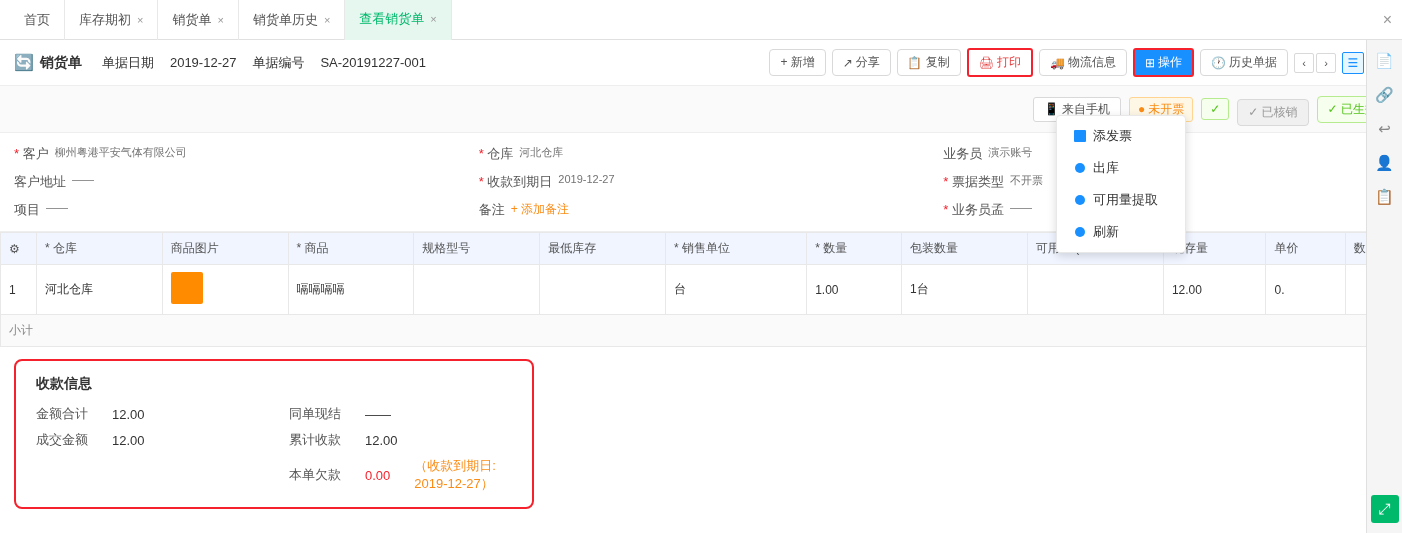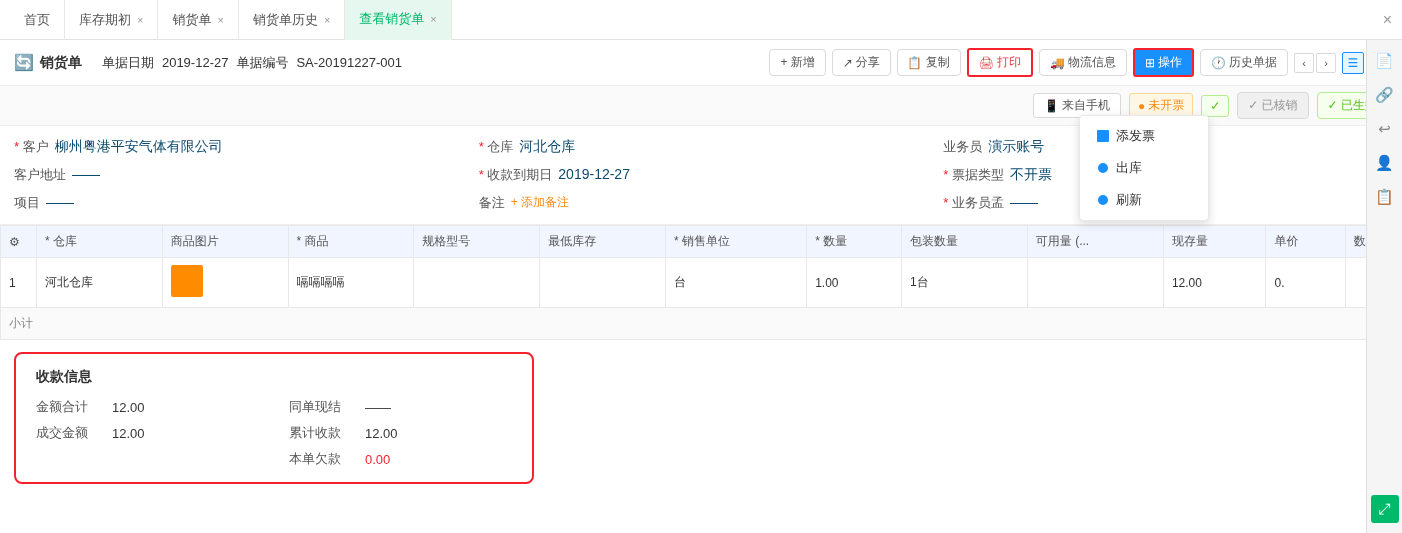--- a/index.html
+++ b/index.html
@@ -16,42 +16,42 @@
     .tab .close-btn { margin-left: 6px; color: #999; font-size: 11px; cursor: pointer; }
     .tab-close-x { position: absolute; right: 10px; top: 50%; transform: translateY(-50%); color: #999; font-size: 16px; cursor: pointer; }
 
     
     .main { background: #fff; height: calc(100vh - 40px); overflow: hidden; position: relative; }
 
     
     .doc-header { display: flex; align-items: center; padding: 8px 14px; border-bottom: 1px solid #eee; background: #fff; }
     .doc-icon { color: #00b96b; margin-right: 6px; font-size: 16px; }
     .doc-title { font-weight: bold; font-size: 14px; margin-right: 20px; }
-    .doc-meta { display: flex; align-items: center; gap: 8px; font-size: 13px; color: #555; flex: 1; }
+    .doc-meta { display: flex; align-items: center; gap: 16px; font-size: 13px; color: #555; flex: 1; }
     .doc-meta span { color: #333; }
     .doc-actions { display: flex; align-items: center; gap: 6px; }
     .action-btn { display: flex; align-items: center; gap: 3px; padding: 4px 10px; border: 1px solid #d9d9d9; border-radius: 4px; cursor: pointer; font-size: 12px; background: #fff; color: #555; }
     .action-btn.print-btn { border-color: #e53e3e; color: #e53e3e; }
     .action-btn.ops-btn { background: #1890ff; color: #fff; border-color: #1890ff; }
-    .action-btn.cancelled { background: #f0f0f0; color: #999; border-color: #d9d9d9; }
+    .action-btn.cancelled { background: #f0f0f0; color: #999; border-color: #d9d9d9; margin-top: 7px; }
     .action-btn.effective { background: #f6ffed; color: #52c41a; border-color: #b7eb8f; }
 
     
     .sub-action-bar { display: flex; align-items: center; justify-content: flex-end; padding: 6px 14px; border-bottom: 1px solid #eee; background: #fafafa; gap: 8px; }
     .sub-btn { display: flex; align-items: center; gap: 3px; padding: 3px 10px; border: 1px solid #d9d9d9; border-radius: 3px; cursor: pointer; font-size: 12px; background: #fff; color: #555; }
     .status-badge { display: inline-flex; align-items: center; gap: 3px; padding: 3px 8px; border-radius: 3px; font-size: 12px; }
     .badge-not-open { background: #fff7e6; color: #fa8c16; border: 1px solid #ffd591; }
     .badge-check { background: #f6ffed; color: #52c41a; border: 1px solid #b7eb8f; }
 
     
     .form-section { padding: 12px 14px; display: grid; grid-template-columns: 1fr 1fr 1fr; gap: 10px 20px; border-bottom: 1px solid #eee; }
     .form-row { display: flex; align-items: flex-start; gap: 6px; }
     .form-label { color: #555; font-size: 13px; white-space: nowrap; }
     .form-label.required::before { content: '* '; color: #f5222d; }
-    .form-value { color: #0c4a6e; font-size: 14px; }
+    .form-value { color: #737373; font-size: 11px; }
     .add-note { color: #fa8c16; cursor: pointer; font-size: 12px; }
 
     
     .table-container { overflow: auto; }
     .data-table { width: 100%; border-collapse: collapse; font-size: 12px; }
     .data-table th { background: #f0f5ff; color: #555; font-weight: normal; padding: 7px 8px; border: 1px solid #e8e8e8; white-space: nowrap; text-align: left; }
     .data-table td { padding: 7px 8px; border: 1px solid #e8e8e8; white-space: nowrap; }
     .sub-total-row td { background: #fafafa; color: #888; margin-left: 16px; }
     .gear-col { width: 36px; background: #f0f5ff; }
     .img-placeholder { width: 32px; height: 32px; background: #ff8c00; display: inline-block; border-radius: 2px; }
@@ -60,21 +60,21 @@
     .payment-box { margin: 12px 14px; border: 2px solid #f5222d; border-radius: 8px; padding: 14px 20px; max-width: 520px; background: #fff; }
     .payment-title { font-weight: bold; font-size: 14px; margin-bottom: 12px; }
     .payment-grid { display: grid; grid-template-columns: 1fr 1fr; gap: 8px 30px; }
     .payment-row { display: flex; align-items: center; gap: 24px; font-size: 13px; }
     .payment-label { color: #555; white-space: nowrap; }
     .payment-value { color: #333; }
     .payment-value.red { color: #f5222d; }
     .payment-value.orange { color: #fa8c16; cursor: pointer; }
 
     
-    .dropdown-overlay { position: absolute; top: 75px; right: 193px; z-index: 1000; }
+    .dropdown-overlay { position: absolute; top: 75px; right: 216px; z-index: 1000; }
     .dropdown-menu { background: #fff; border: 1px solid #e8e8e8; border-radius: 4px; box-shadow: 0 3px 10px rgba(0,0,0,0.15); padding: 4px 0; min-width: 130px; }
     .dropdown-item { display: flex; align-items: center; gap: 6px; padding: 7px 16px; cursor: pointer; font-size: 13px; color: #333; }
     .dropdown-icon { width: 14px; height: 14px; display: inline-flex; align-items: center; justify-content: center; }
     .icon-square { width: 12px; height: 12px; background: #1890ff; border-radius: 1px; }
     .icon-circle { width: 10px; height: 10px; border-radius: 50%; background: #1890ff; }
 
     
     .red-outline { border: 2px solid #f5222d !important; border-radius: 3px; }
 
     
@@ -281,20 +281,21 @@
           <span class="payment-label">同单现结</span>
           <span class="payment-value">——</span>
         </div>
         <div class="payment-row" style="margin-top:8px;">
           <span class="payment-label">累计收款</span>
           <span class="payment-value">12.00</span>
         </div>
         <div class="payment-row" style="margin-top:8px;">
           <span class="payment-label">本单欠款</span>
           <span class="payment-value red">0.00</span>
+          <span class="payment-value orange">（收款到期日: 2019-12-27）</span>
         </div>
       </div>
     </div>
   </div>
 
   <div class="dropdown-overlay">
     <div class="dropdown-menu">
       <div class="dropdown-item">
         <span class="dropdown-icon">
             <span class="icon-square"></span>
@@ -304,20 +305,26 @@
       <div class="dropdown-item">
         <span class="dropdown-icon">
             <span class="icon-circle"></span>
           </span>
         <span>出库</span>
       </div>
       <div class="dropdown-item">
         <span class="dropdown-icon">
             <span class="icon-circle"></span>
           </span>
+        <span>可用量提取</span>
+      </div>
+      <div class="dropdown-item">
+        <span class="dropdown-icon">
+            <span class="icon-circle"></span>
+          </span>
         <span>刷新</span>
       </div>
     </div>
   </div>
 
   <div class="right-sidebar">
     <div class="sidebar-icon">📄</div>
     <div class="sidebar-icon">🔗</div>
     <div class="sidebar-icon">↩</div>
     <div class="sidebar-icon">👤</div>

